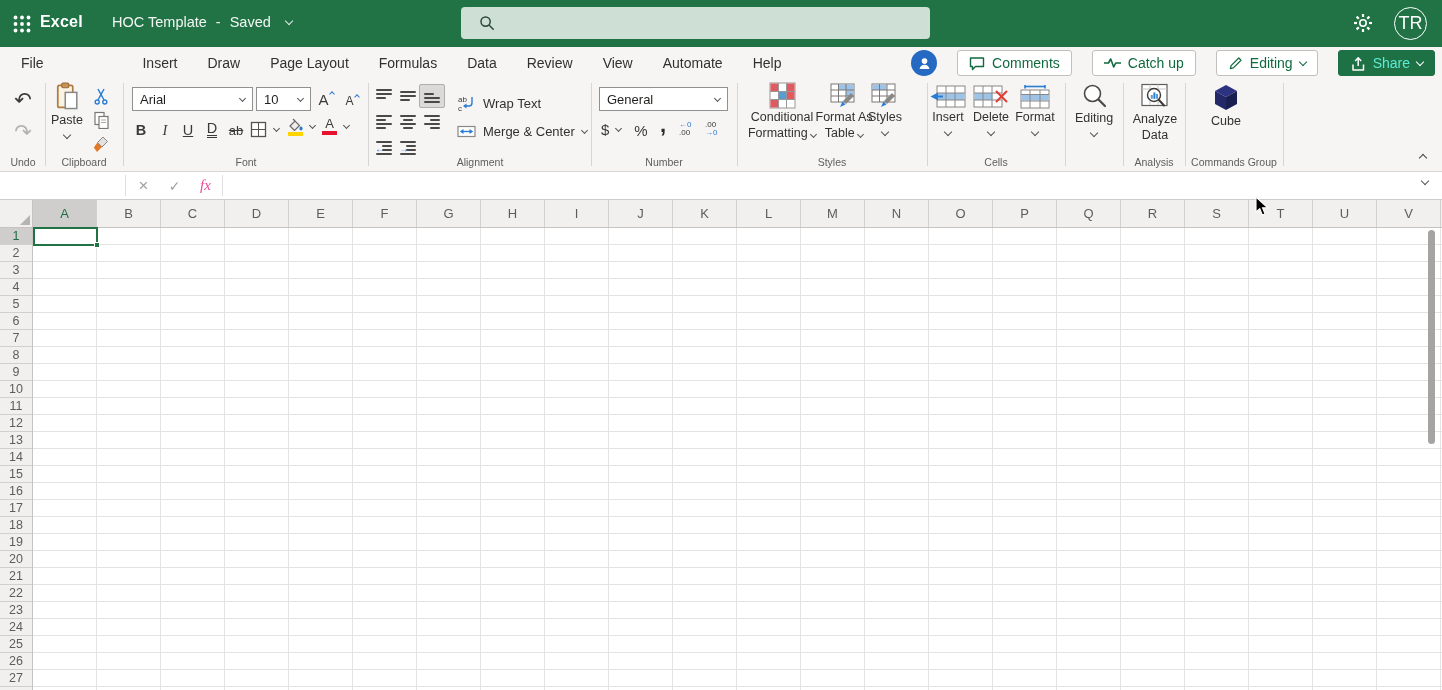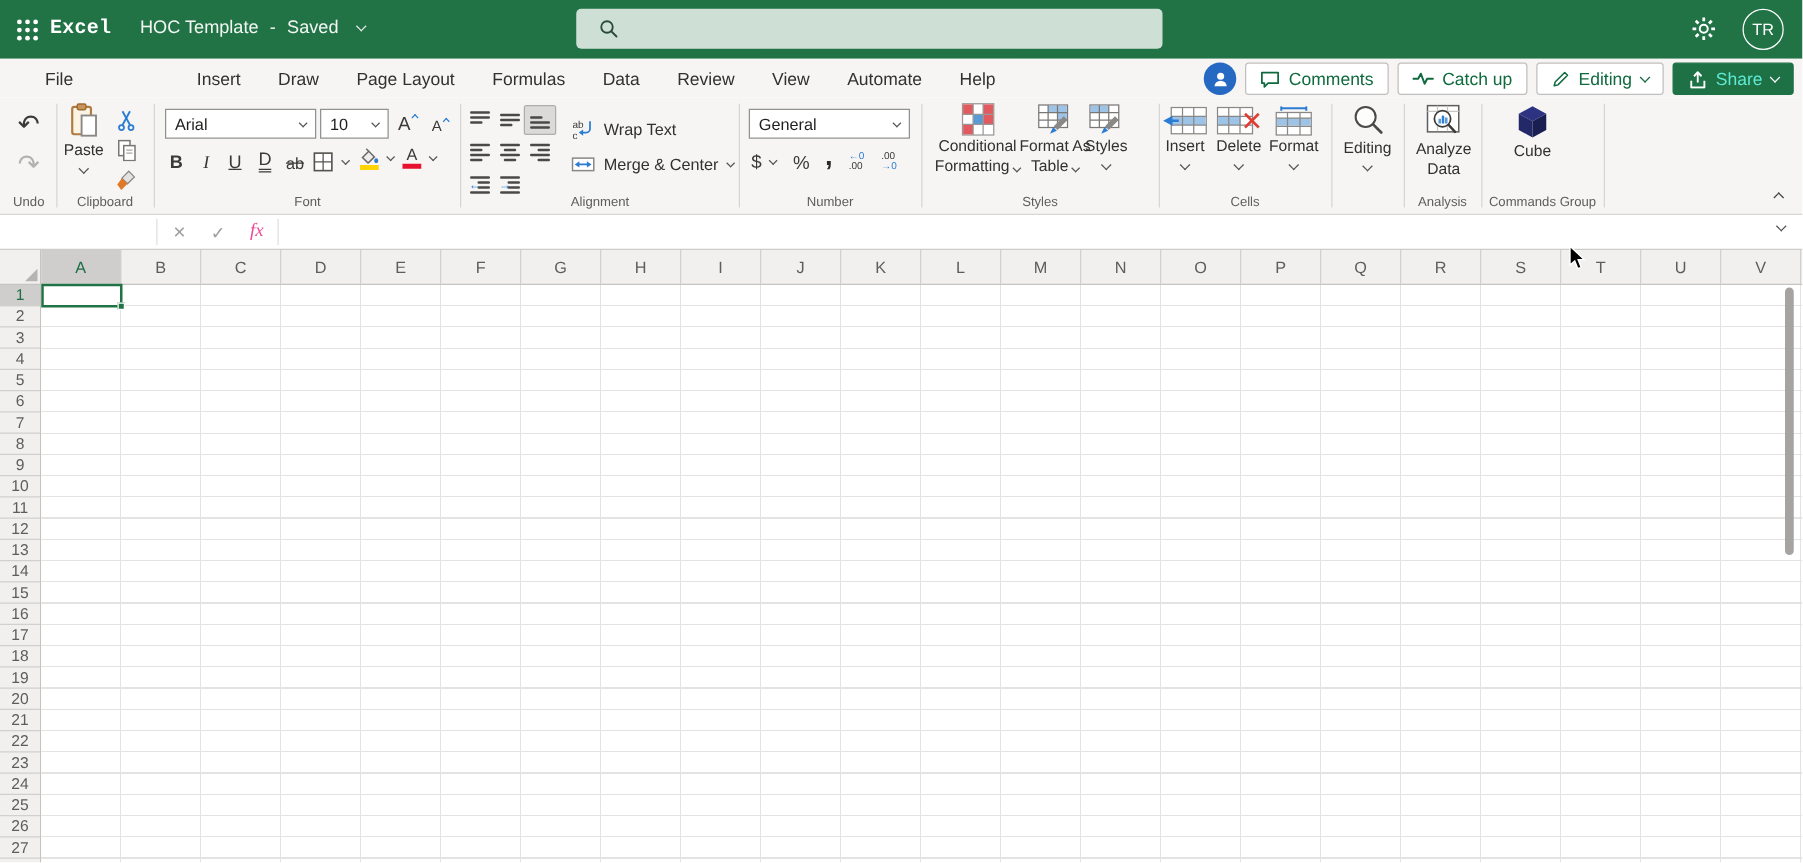--- a/index.html
+++ b/index.html
@@ -7,36 +7,36 @@
   body { font-family:"Liberation Sans", sans-serif; position:relative; background:#fff; }
 
   
   .chv{display:inline-block;width:6px;height:6px;border-right:1.4px solid currentColor;border-bottom:1.4px solid currentColor;transform:rotate(45deg);margin-top:-2px;}
   .chv.up{transform:rotate(-135deg);margin-top:3px;}
   .chv.sm{width:5px;height:5px;}
 
   
   .titlebar{position:absolute;left:0;top:0;width:1442px;height:47px;background:#217346;display:flex;align-items:center;color:#fff;}
   .waffle{position:absolute;left:13px;top:15px;width:18px;height:18px;cursor:pointer;}
-  .appname{position:absolute;left:40px;top:13px;font-size:16px;font-weight:bold;letter-spacing:.2px;font-family:Liberation Mono, monospace;}
+  .appname{position:absolute;left:40px;top:13px;font-size:16px;font-weight:bold;letter-spacing:.2px;}
   .doctitle{position:absolute;left:112px;top:14px;font-size:14.5px;display:flex;gap:9px;align-items:center;color:#f2f7f4;}
   .doctitle .chv{color:#e2ece6;margin-left:6px;}
   .searchbox{position:absolute;left:461px;top:7px;width:469px;height:32px;background:rgba(255,255,255,0.78);border-radius:4px;display:flex;align-items:center;padding-left:18px;gap:12px;}
   .searchbox input{border:none;outline:none;background:transparent;font-size:15px;color:#2c4a39;width:380px;font-family:"Liberation Sans",sans-serif;}
   .searchbox input::placeholder{color:#33523f;opacity:1;}
   .gear{position:absolute;left:1352px;top:12px;width:22px;height:22px;cursor:pointer;}
-  .avatar{position:absolute;left:1394px;top:7px;width:33px;height:33px;border:1.6px solid #fff;border-radius:50%;display:flex;align-items:center;justify-content:center;font-size:13px;color:#fff;}
+  .avatar{position:absolute;left:1394px;top:7px;width:33px;height:33px;border:1.6px solid #fff;border-radius:50%;display:flex;align-items:center;justify-content:center;font-size:18px;color:#fff;}
 
   
   .tabrow{position:absolute;left:0;top:47px;width:1442px;height:31px;background:#f6f5f4;display:flex;align-items:stretch;}
-  .tabs{display:flex;padding-left:21px;}
+  .tabs{display:flex;padding-left:6px;}
   .tab{padding:0 15px;font-size:14px;color:#323130;display:flex;align-items:center;position:relative;cursor:pointer;white-space:nowrap;}
   .tab.active{font-weight:bold;margin-top:45px;}
   .tab.active::after{content:"";position:absolute;left:12px;right:12px;bottom:2px;height:3px;background:#217346;border-radius:2px;}
-  .topactions{position:absolute;right:7px;top:50px;display:flex;align-items:center;gap:7px;}
+  .topactions{position:absolute;right:7px;top:50px;display:flex;align-items:center;gap:20px;}
   .presence{width:26px;height:26px;border-radius:50%;background:#2569c3;display:flex;align-items:center;justify-content:center;cursor:pointer;}
   .tbtn{height:26px;border:1px solid #c2c0be;border-radius:3px;background:#fff;display:flex;align-items:center;gap:7px;padding:0 11px;font-size:14px;color:#0f6a3e;cursor:pointer;white-space:nowrap;}
   .tbtn .chv{color:#0f6a3e;}
   .tbtn.share{background:#1e7145;border-color:#1e7145;color:#5eead4;}
   .tbtn.share .chv{color:#fff;}
 
   
   .ribbon{position:absolute;left:0;top:78px;width:1442px;height:94px;background:#f6f5f4;border-bottom:1px solid #d8d6d4;font-size:12.5px;color:#323130;}
   .rsep{position:absolute;top:5px;height:83px;width:1px;background:#d8d6d4;}
   .glabel{position:absolute;bottom:3px;font-size:10.5px;color:#5f5d5b;white-space:nowrap;transform:translateX(-50%);}

